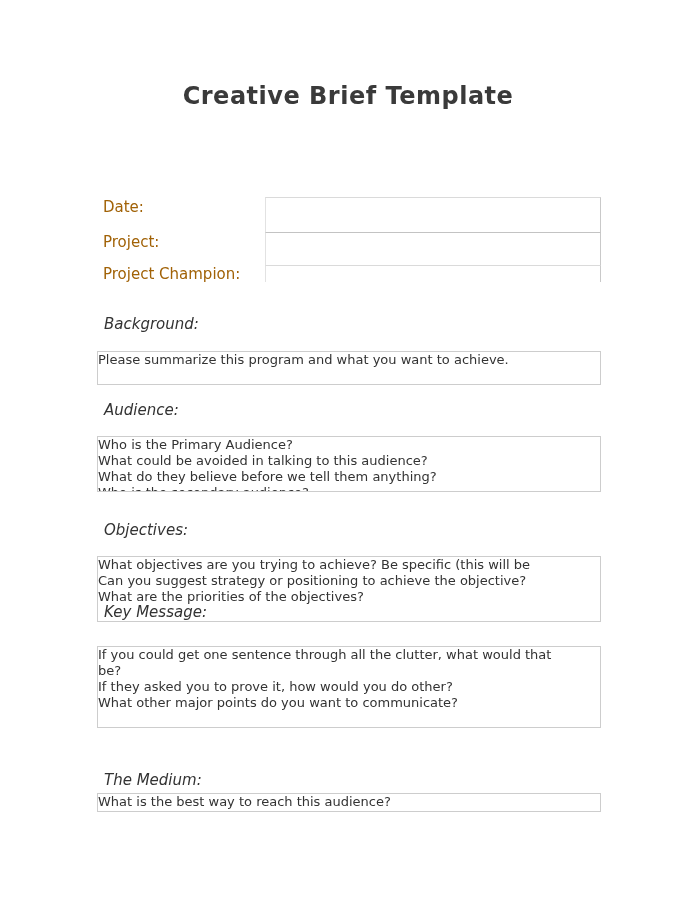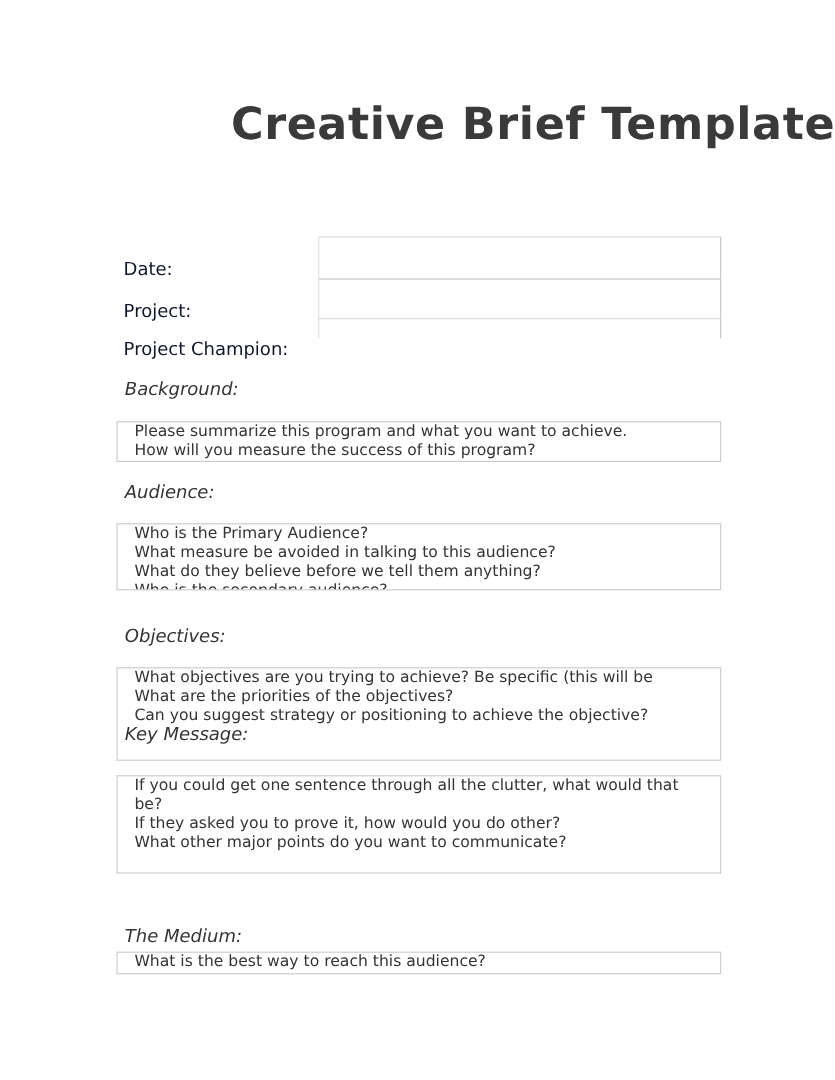--- a/index.html
+++ b/index.html
@@ -14,33 +14,32 @@
     background: #ffffff;
     font-family: "DejaVu Sans", "Liberation Sans", sans-serif;
     color: #333333;
     overflow: hidden;
   }
   .doc-title {
     position: absolute;
     top: 82px;
     left: 0;
     width: 696px;
-    text-align: right;
-    font-size: 37px;
+    text-align: center;
+    font-size: 24px;
     font-weight: bold;
     color: #3a3a3a;
     letter-spacing: 0.5px;
   }
   .field-label {
     position: absolute;
     left: 103px;
     font-size: 15px;
-    color: #0f172a;
+    color: #a16207;
     white-space: nowrap;
-    margin-top: 17px;
   }
   .fields-table {
     position: absolute;
     left: 265px;
     top: 197px;
     width: 336px;
   }
   .field-row {
     box-sizing: border-box;
     border-left: 1px solid #e2e2e2;
@@ -59,21 +58,21 @@
     color: #333333;
     white-space: nowrap;
   }
   .prompt-box {
     position: absolute;
     left: 97px;
     width: 504px;
     box-sizing: border-box;
     border: 1px solid #cdcdcd;
     background: #ffffff;
-    padding: 0 14px;
+    padding: 0 0;
     overflow: hidden;
   }
   .prompt-line {
     font-size: 13px;
     line-height: 16px;
     color: #333333;
     white-space: nowrap;
   }
 </style>
 </head>
@@ -89,36 +88,35 @@
 
   <div class="fields-table">
     <div class="field-row r1"></div>
     <div class="field-row r2"></div>
     <div class="field-row r3"></div>
   </div>
 
   <div class="section-heading" style="top:315px">Background:</div>
   <div class="prompt-box" style="top:351px;height:34px">
     <div class="prompt-line">Please summarize this program and what you want to achieve.</div>
-    <div class="prompt-line">How will you measure the success of this program?</div>
   </div>
 
   <div class="section-heading" style="top:401px">Audience:</div>
   <div class="prompt-box" style="top:436px;height:56px">
     <div class="prompt-line">Who is the Primary Audience?</div>
-    <div class="prompt-line">What measure be avoided in talking to this audience?</div>
+    <div class="prompt-line">What could be avoided in talking to this audience?</div>
     <div class="prompt-line">What do they believe before we tell them anything?</div>
     <div class="prompt-line">Who is the secondary audience?</div>
   </div>
 
   <div class="section-heading" style="top:521px">Objectives:</div>
-  <div class="prompt-box" style="top:556px;height:78px">
+  <div class="prompt-box" style="top:556px;height:66px">
     <div class="prompt-line">What objectives are you trying to achieve? Be specific (this will be</div>
+    <div class="prompt-line">Can you suggest strategy or positioning to achieve the objective?</div>
     <div class="prompt-line">What are the priorities of the objectives?</div>
-    <div class="prompt-line">Can you suggest strategy or positioning to achieve the objective?</div>
   </div>
 
   <div class="section-heading" style="top:603px">Key Message:</div>
   <div class="prompt-box" style="top:646px;height:82px">
     <div class="prompt-line">If you could get one sentence through all the clutter, what would that</div>
     <div class="prompt-line">be?</div>
     <div class="prompt-line">If they asked you to prove it, how would you do other?</div>
     <div class="prompt-line">What other major points do you want to communicate?</div>
   </div>
 

